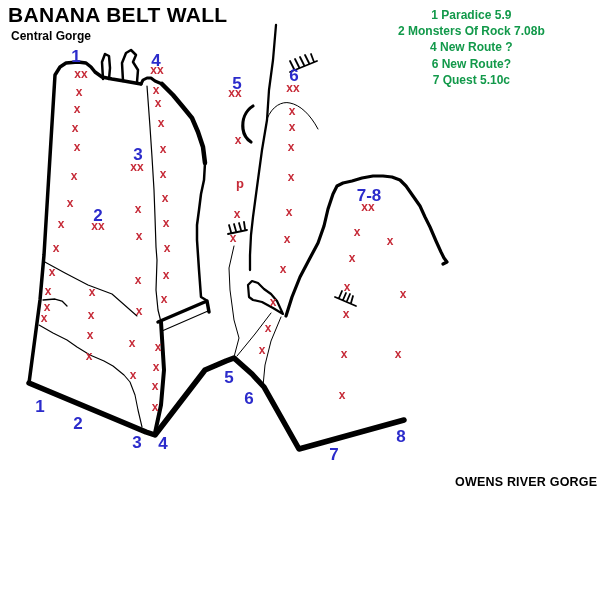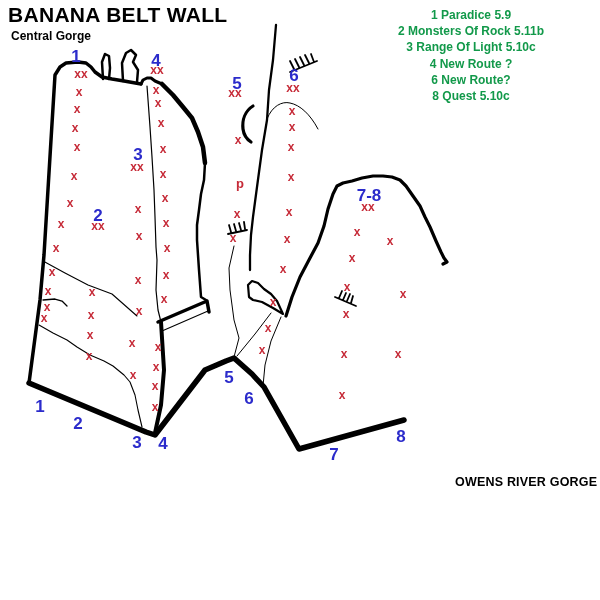--- a/index.html
+++ b/index.html
@@ -20,25 +20,24 @@
   .pro{font-weight:700;font-size:13px;fill:var(--red,#c62b38);}
 </style>
 </head>
 <body>
 
 <div class="stage" style="--ink: #000000; --blue: #2b2bcb; --red: #c62b38; --green: #12994a; --bg: #ffffff;">
   <div class="title">BANANA BELT WALL</div>
   <div class="subtitle">Central Gorge</div>
   <div class="legend" id="legend">
       <div>1 Paradice 5.9</div>
-      <div>2 Monsters Of Rock 5.11b</div>
-      <div>3 Range Of Light 5.10c</div>
+      <div>2 Monsters Of Rock 7.08b</div>
       <div>4 New Route ?</div>
       <div>6 New Route?</div>
-      <div>8 Quest 5.10c</div>
+      <div>7 Quest 5.10c</div>
     </div>
   <svg class="topo" id="topo" width="600" height="600" viewBox="0 0 600 600">
       <path d="M29,383 L146,432 L155,435 L205,370 L226,361 L234,358 L252,374 L264,387 L299,449 L404,420" fill="none" stroke="var(--ink)" stroke-width="5.5" stroke-linecap="round" stroke-linejoin="round"></path>
       <path d="M29,383 L40,300 L44,255 L51,140 L55,75 L60,67 L66,63 L78,62 L86,63 L91,67 L95,72 L102,77 L112,79 L124,81 L141,84" fill="none" stroke="var(--ink)" stroke-width="3.5" stroke-linecap="round" stroke-linejoin="round"></path>
       <path d="M103,79 L102,62 L105,54 L109,56 L110,68 L109,79" fill="none" stroke="var(--ink)" stroke-width="2.5" stroke-linecap="round" stroke-linejoin="round"></path>
       <path d="M123,81 L122,63 L126,53 L131,50 L136,55 L133,62 L138,70 L137,82" fill="none" stroke="var(--ink)" stroke-width="2.5" stroke-linecap="round" stroke-linejoin="round"></path>
       <path d="M141,84 L143,80 L147,78 L151,78 L155,81 L162,84" fill="none" stroke="var(--ink)" stroke-width="3" stroke-linecap="round" stroke-linejoin="round"></path>
       <path d="M162,84 L173,95 L183,107 L192,118 L198,132 L203,147 L205,163" fill="none" stroke="var(--ink)" stroke-width="4.5" stroke-linecap="round" stroke-linejoin="round"></path>
       <path d="M205,163 L204,180 L201,194 L199,210 L197,225 L197,240 L199,270 L201,297 L206,300" fill="none" stroke="var(--ink)" stroke-width="2.5" stroke-linecap="round" stroke-linejoin="round"></path>
       <path d="M147,86 L150,127 L152,157 L154,190 L155,217 L156,247 L157,260 L156,290 L158,310 L161,322" fill="none" stroke="var(--ink)" stroke-width="1.2" stroke-linecap="round" stroke-linejoin="round"></path>

